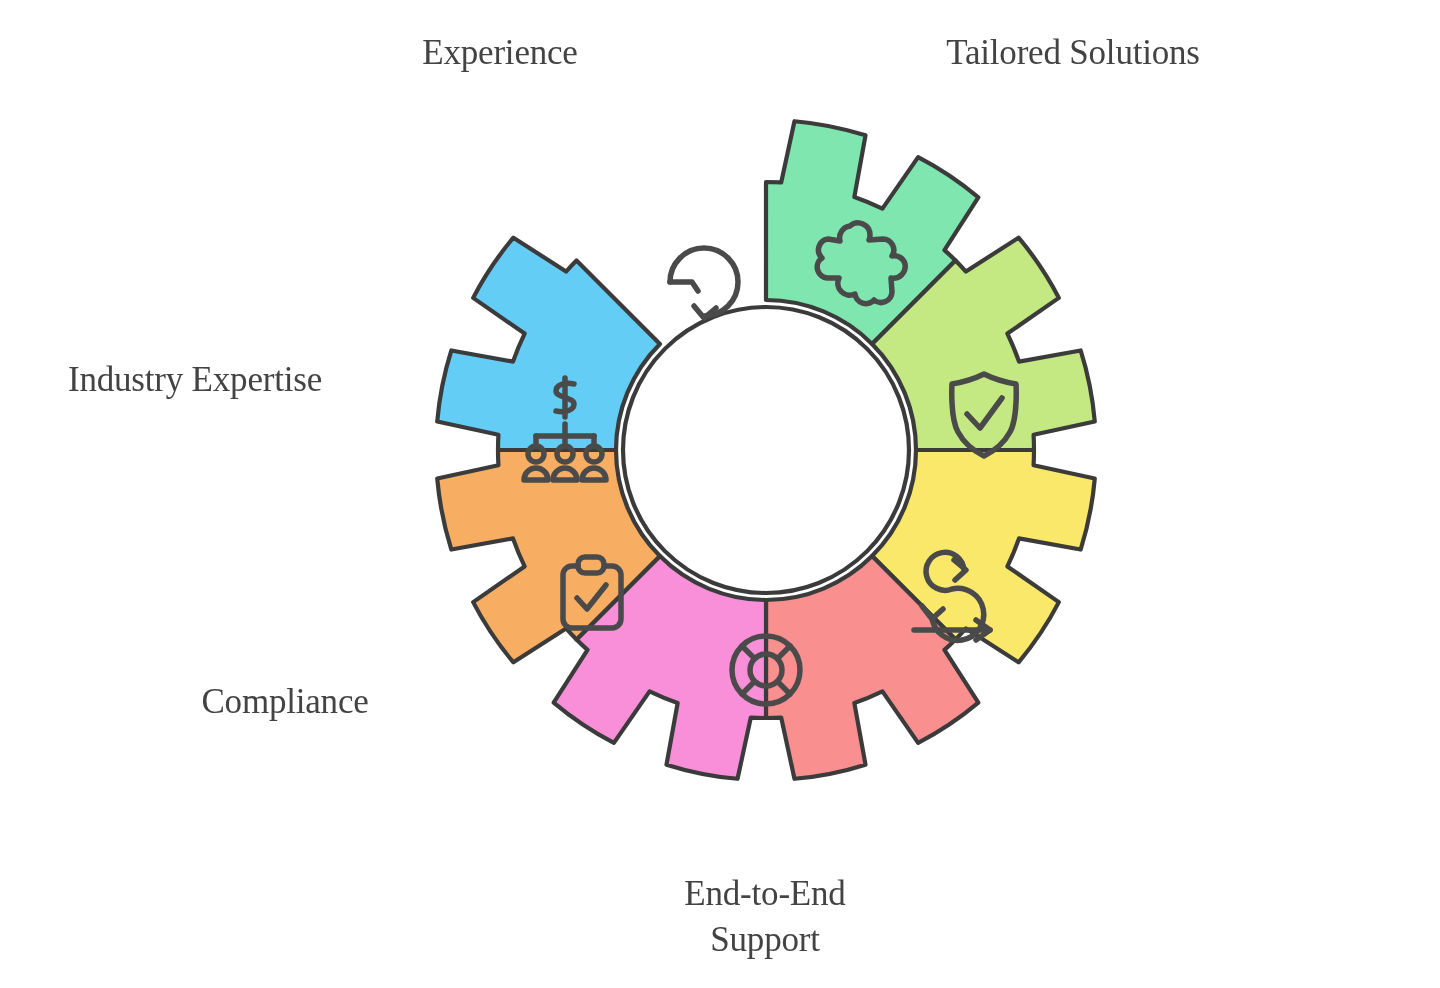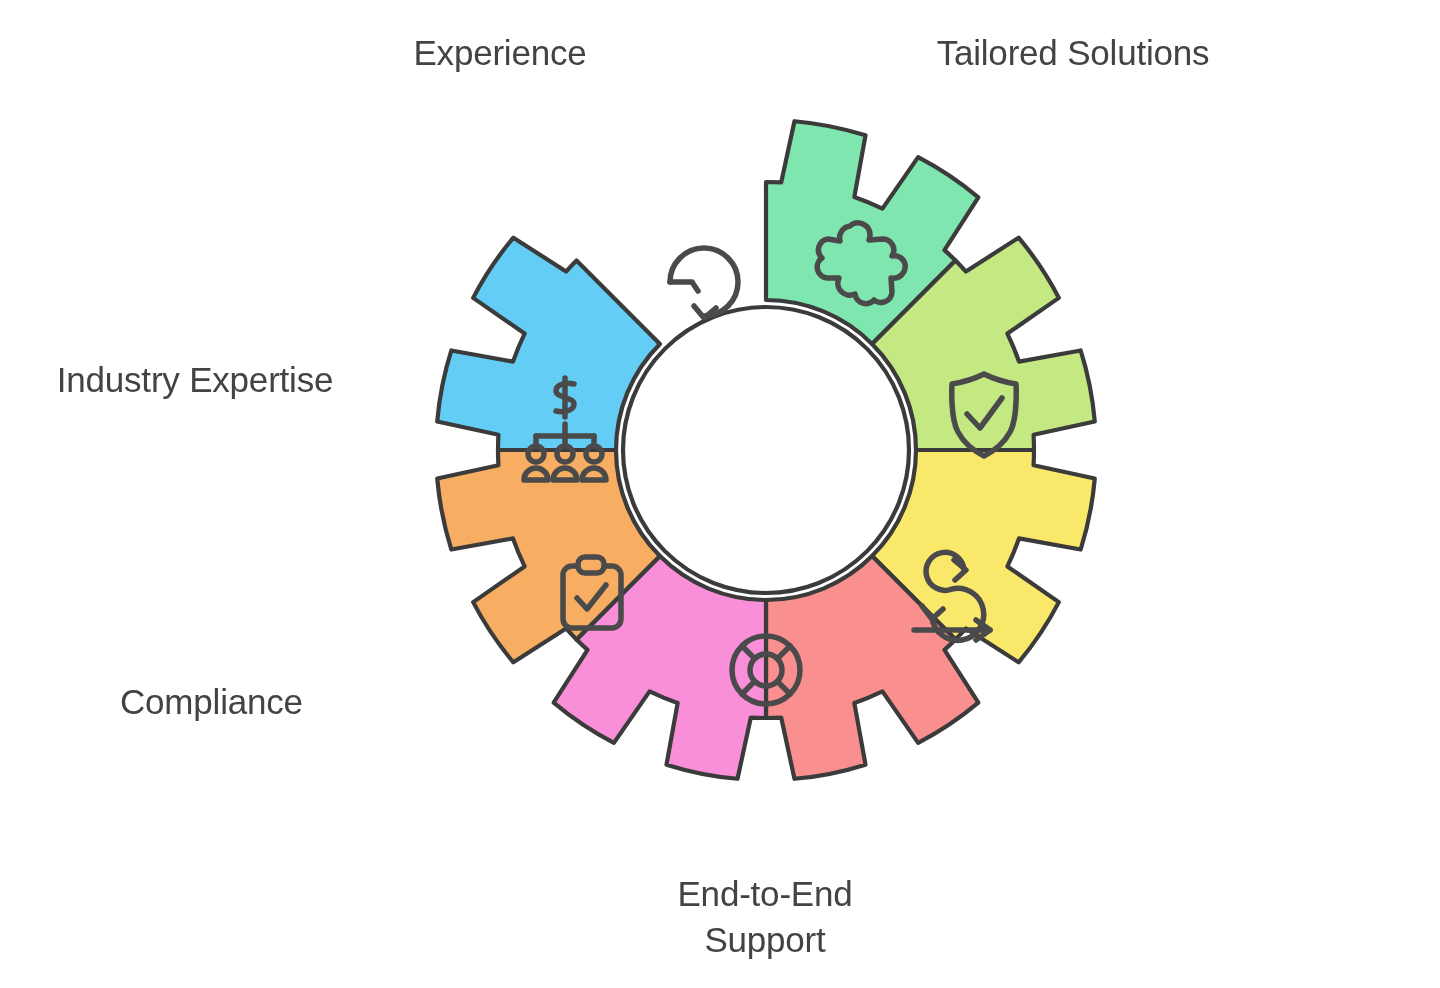--- a/index.html
+++ b/index.html
@@ -41,21 +41,21 @@
   }
   .icon-stroke {
     fill: none;
     stroke: #4a4a4a;
     stroke-width: 5.5;
     stroke-linecap: round;
     stroke-linejoin: round;
   }
   .label {
     position: absolute;
-    font-family: Liberation Sans, sans-serif;
+    font-family: Liberation Serif, serif;
     font-size: 35px;
     line-height: 1.30;
     color: #434343;
     white-space: pre-line;
     letter-spacing: -0.2px;
   }
   .label-experience {
     left: 330px;
     top: 30px;
     width: 340px;
@@ -82,21 +82,21 @@
   .label-endtoend {
     left: 595px;
     top: 871px;
     width: 340px;
     text-align: center;
   }
   .label-compliance {
     left: 120px;
     top: 679px;
     width: 330px;
-    text-align: left;
+    text-align: center;
   }
   .label-industry {
     left: 20px;
     top: 357px;
     width: 350px;
     text-align: center;
   }
 </style>
 </head>
 <body>

